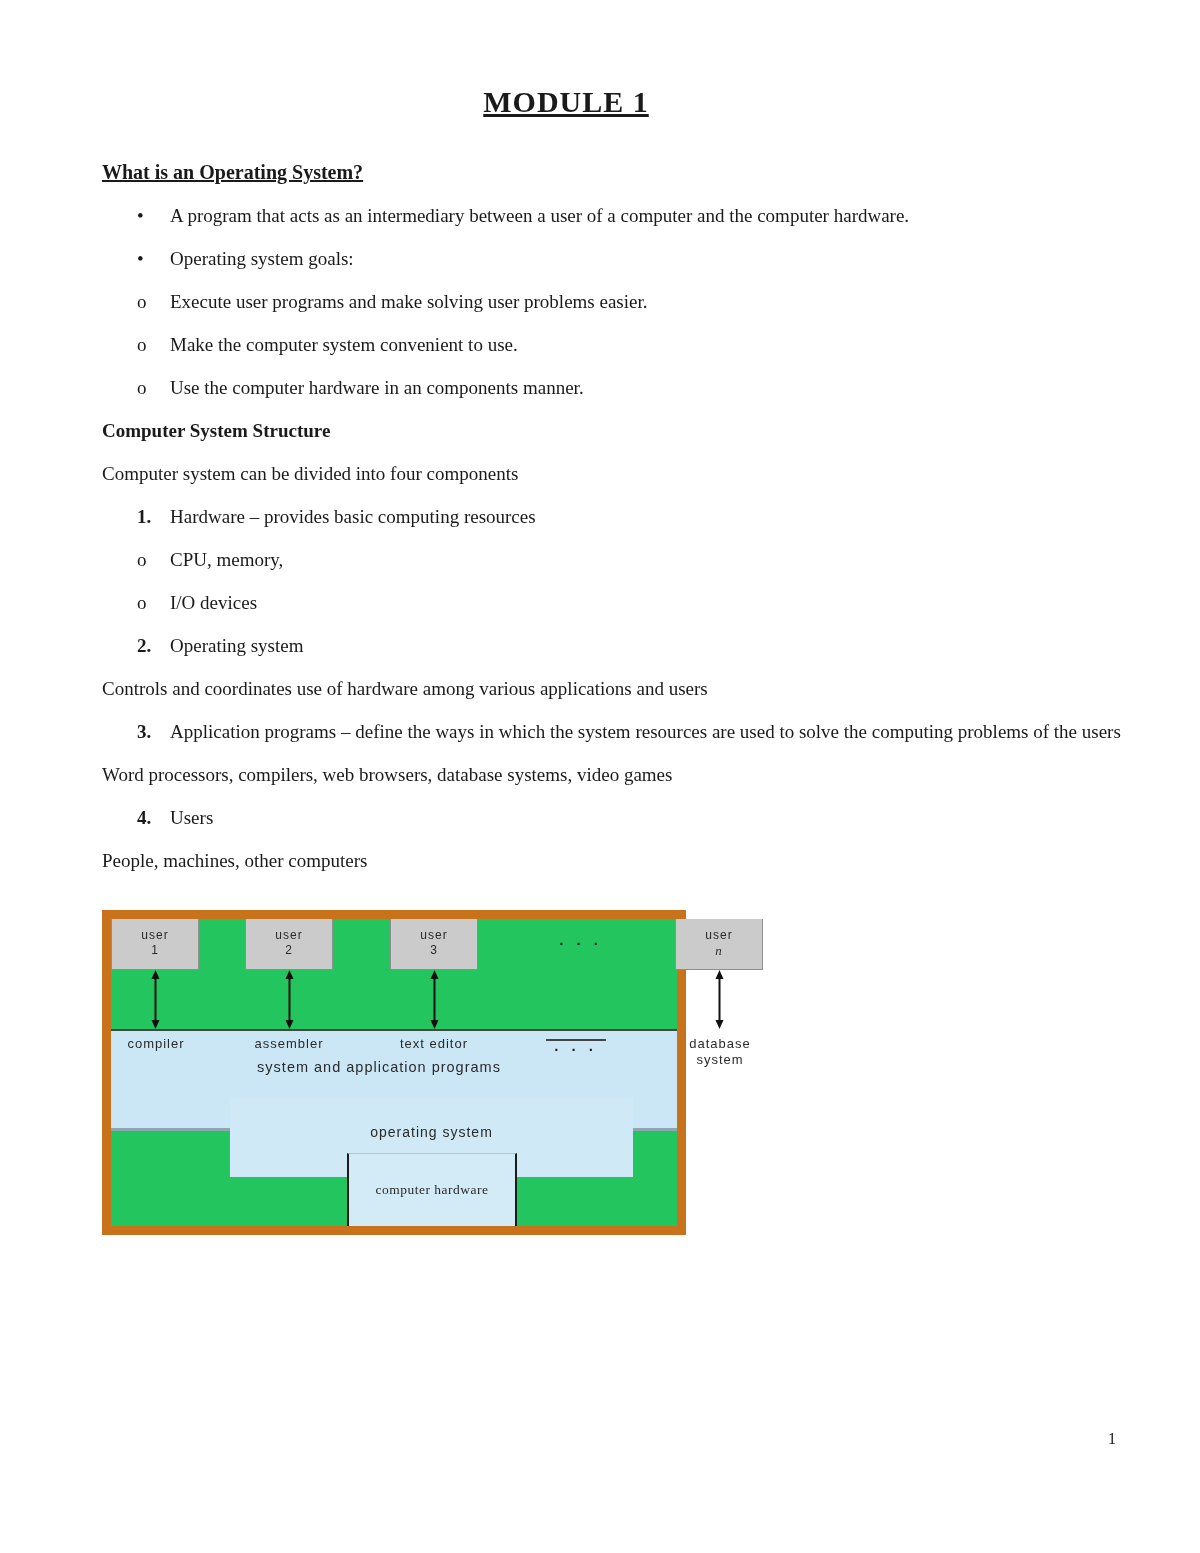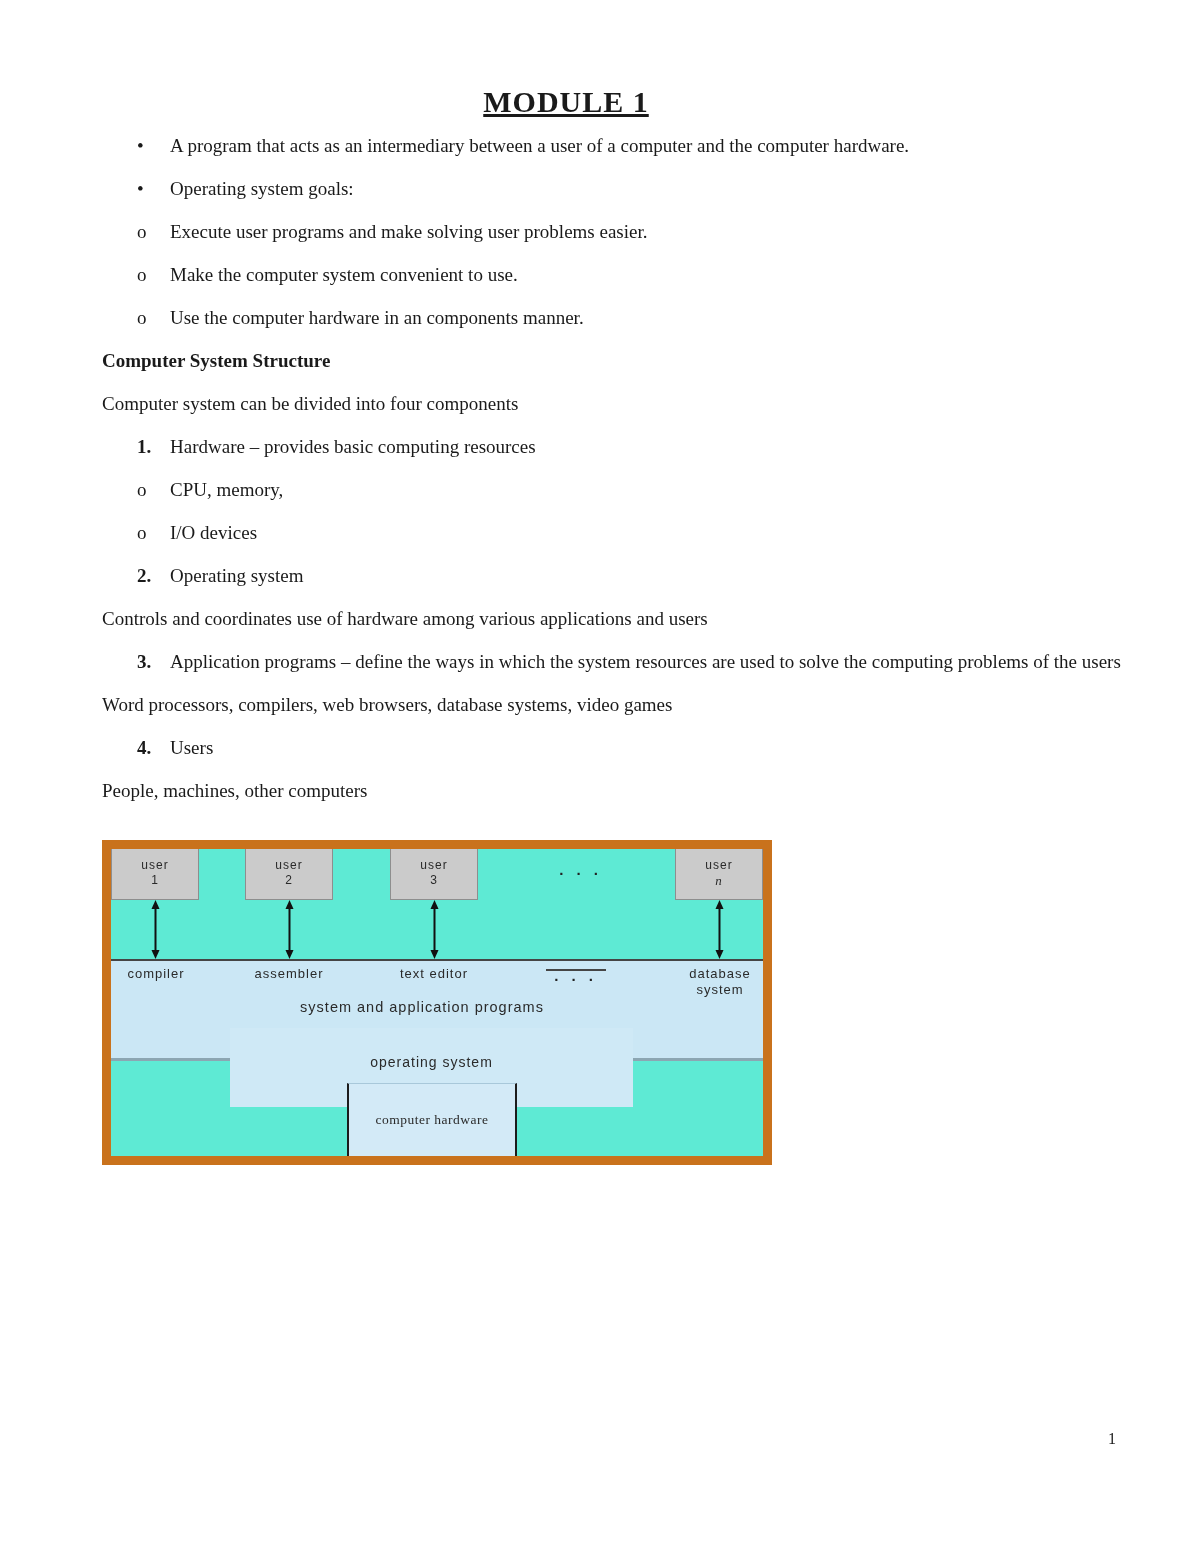--- a/index.html
+++ b/index.html
@@ -46,23 +46,23 @@
     width: 26px;
   }
   .li .marker.num { font-weight: bold; }
   .li .li-text { display: block; }
   .li .li-text.just { text-align: justify; }
 
   
   .diagram {
     position: relative;
     margin-top: 28px;
-    width: 670px; height: 325px;
+    width: 584px; height: 325px;
     border: 9px solid #c9721c;
-    background: #5eead4;
+    background: #22c55e;
     font-family: "Liberation Sans", "DejaVu Sans", sans-serif;
     color: #2a2a2a;
   }
   .ubox {
     position: absolute; top: 0;
     width: 88px; height: 51px;
     background: #cbcbcb;
     border: 1px solid #8e8e8e; border-top: none;
     text-align: center;
     font-size: 12px; line-height: 15px;
@@ -89,21 +89,21 @@
     z-index: 1;
   }
   .prog {
     position: absolute; top: 117px;
     width: 90px; text-align: center;
     font-size: 13px; line-height: 16px;
     letter-spacing: 1px; z-index: 2;
   }
   .prog.wrap { width: 76px; }
   .band-title {
-    position: absolute; left: 0; right: 30px; top: 150px;
+    position: absolute; left: 0; right: 30px; top: 140px;
     text-align: center;
     font-size: 14.5px; letter-spacing: 1px; z-index: 2;
   }
   .osbox {
     position: absolute; left: 119px; top: 179px;
     width: 403px; height: 79px;
     background: #cfe9f6;
     text-align: center; padding-top: 26px;
     font-size: 14px; letter-spacing: 1px;
     z-index: 3;
@@ -125,20 +125,21 @@
     font-size: 16px;
   }
 </style>
 </head>
 <body>
 
 <div class="page">
 
   <h1 class="title">MODULE 1</h1>
 
+  <h2 class="heading">What is an Operating System?</h2>
 
   <div class="li">
     <span class="marker">•</span>
     <span class="li-text just">A program that acts as an intermediary between a user of a computer and the computer hardware.</span>
   </div>
   <div class="li">
     <span class="marker">•</span>
     <span class="li-text">Operating system goals:</span>
   </div>
   <div class="li">

